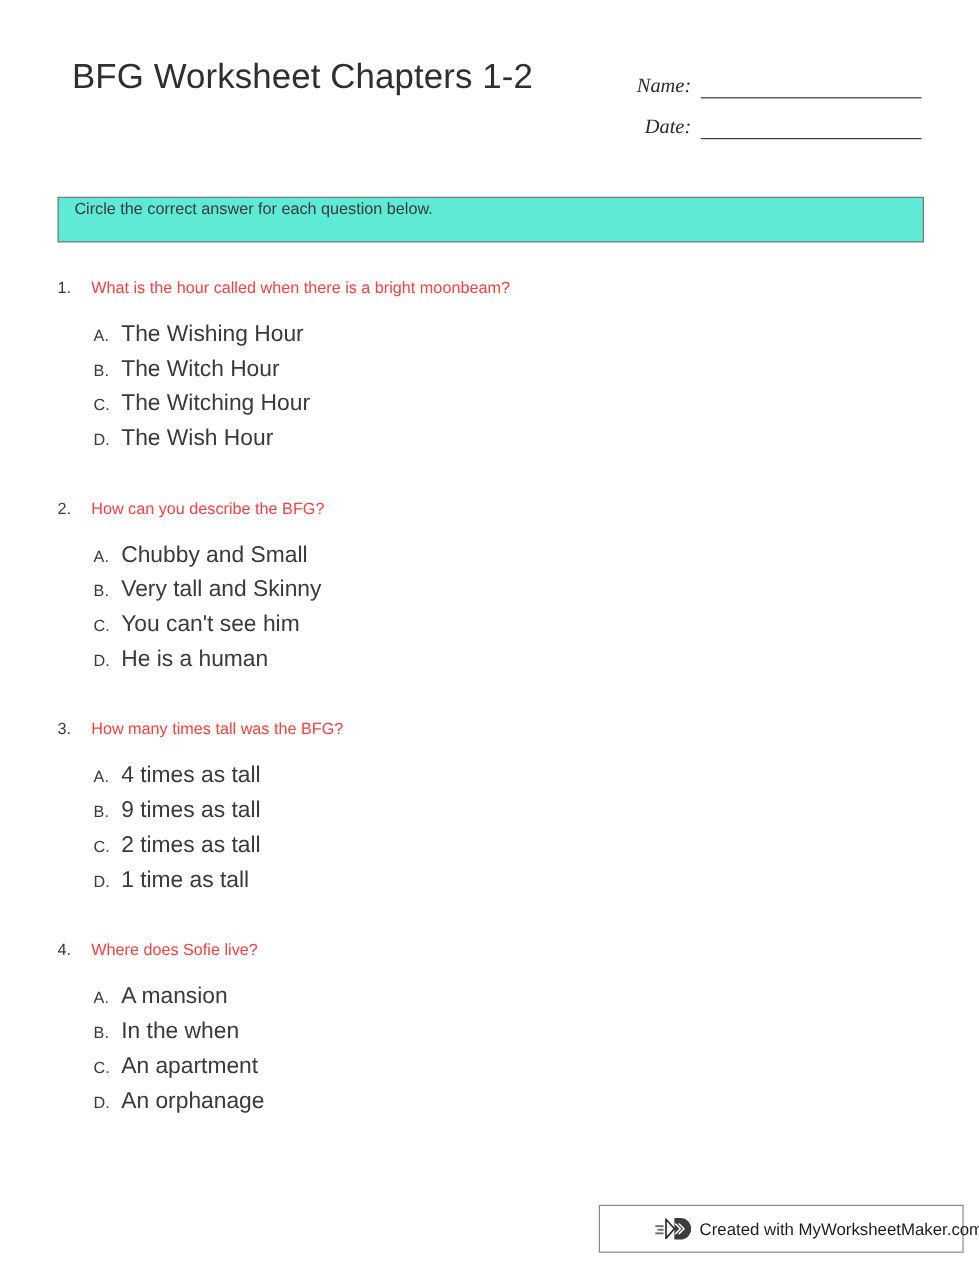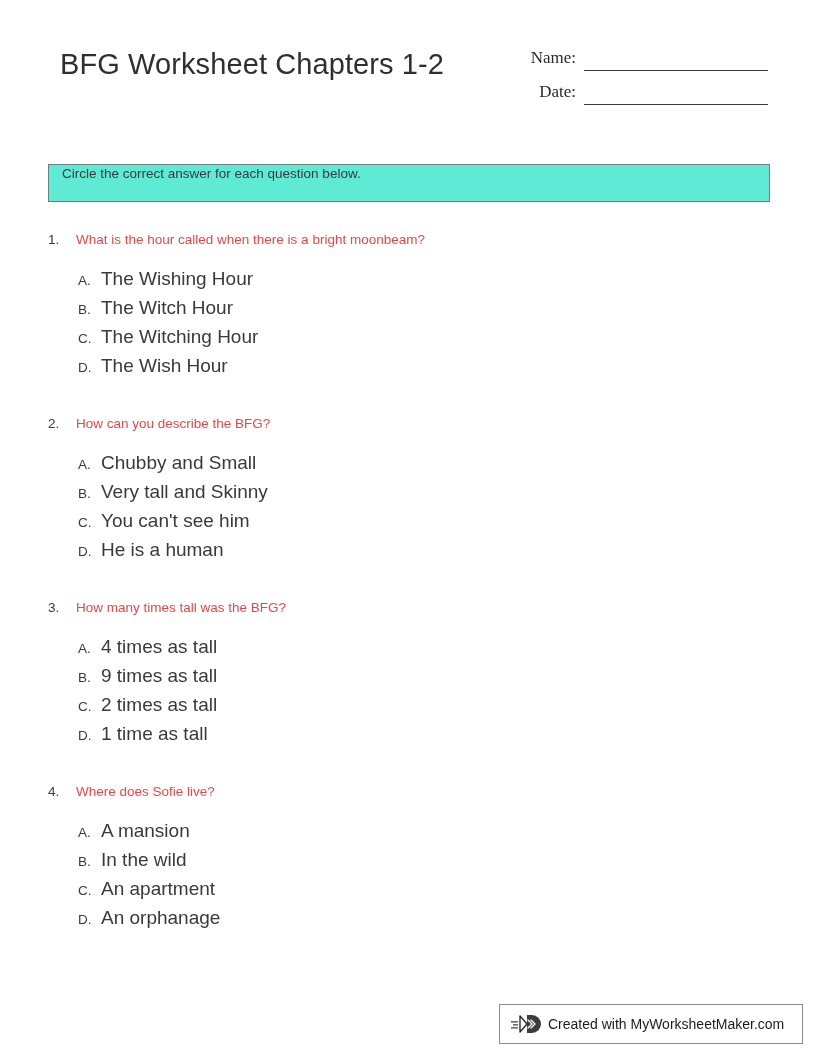--- a/index.html
+++ b/index.html
@@ -49,21 +49,23 @@
 
   .name-date-block {
     position: absolute;
     right: 0;
     top: 4px;
     width: 250px;
   }
 
   .nd-row {
     display: flex;
+    align-items: flex-end;
     height: 34px;
+    font-style: italic;
   }
 
   .nd-label {
     font-family: "Liberation Serif", serif;
     font-size: 17px;
     color: #2b2b2b;
     width: 58px;
     text-align: right;
     padding-right: 8px;
     line-height: 20px;
@@ -158,20 +160,21 @@
     position: absolute;
     left: 499px;
     top: 1004px;
     width: 304px;
     height: 40px;
     border: 1px solid #8a8a8a;
     background: #ffffff;
     display: flex;
     align-items: center;
     box-sizing: border-box;
+    padding-left: 35px;
   }
 
   .badge-logo {
     width: 30px;
     height: 24px;
     margin-left: 11px;
     flex: 0 0 30px;
     display: block;
   }
 
@@ -289,21 +292,21 @@
         <span class="q-number">4.</span>
         <span class="q-text">Where does Sofie live?</span>
       </div>
       <div class="options">
         <div class="option-row">
           <span class="opt-letter">A.</span>
           <span class="opt-text">A mansion</span>
         </div>
         <div class="option-row">
           <span class="opt-letter">B.</span>
-          <span class="opt-text">In the wild</span>
+          <span class="opt-text">In the when</span>
         </div>
         <div class="option-row">
           <span class="opt-letter">C.</span>
           <span class="opt-text">An apartment</span>
         </div>
         <div class="option-row">
           <span class="opt-letter">D.</span>
           <span class="opt-text">An orphanage</span>
         </div>
       </div>

